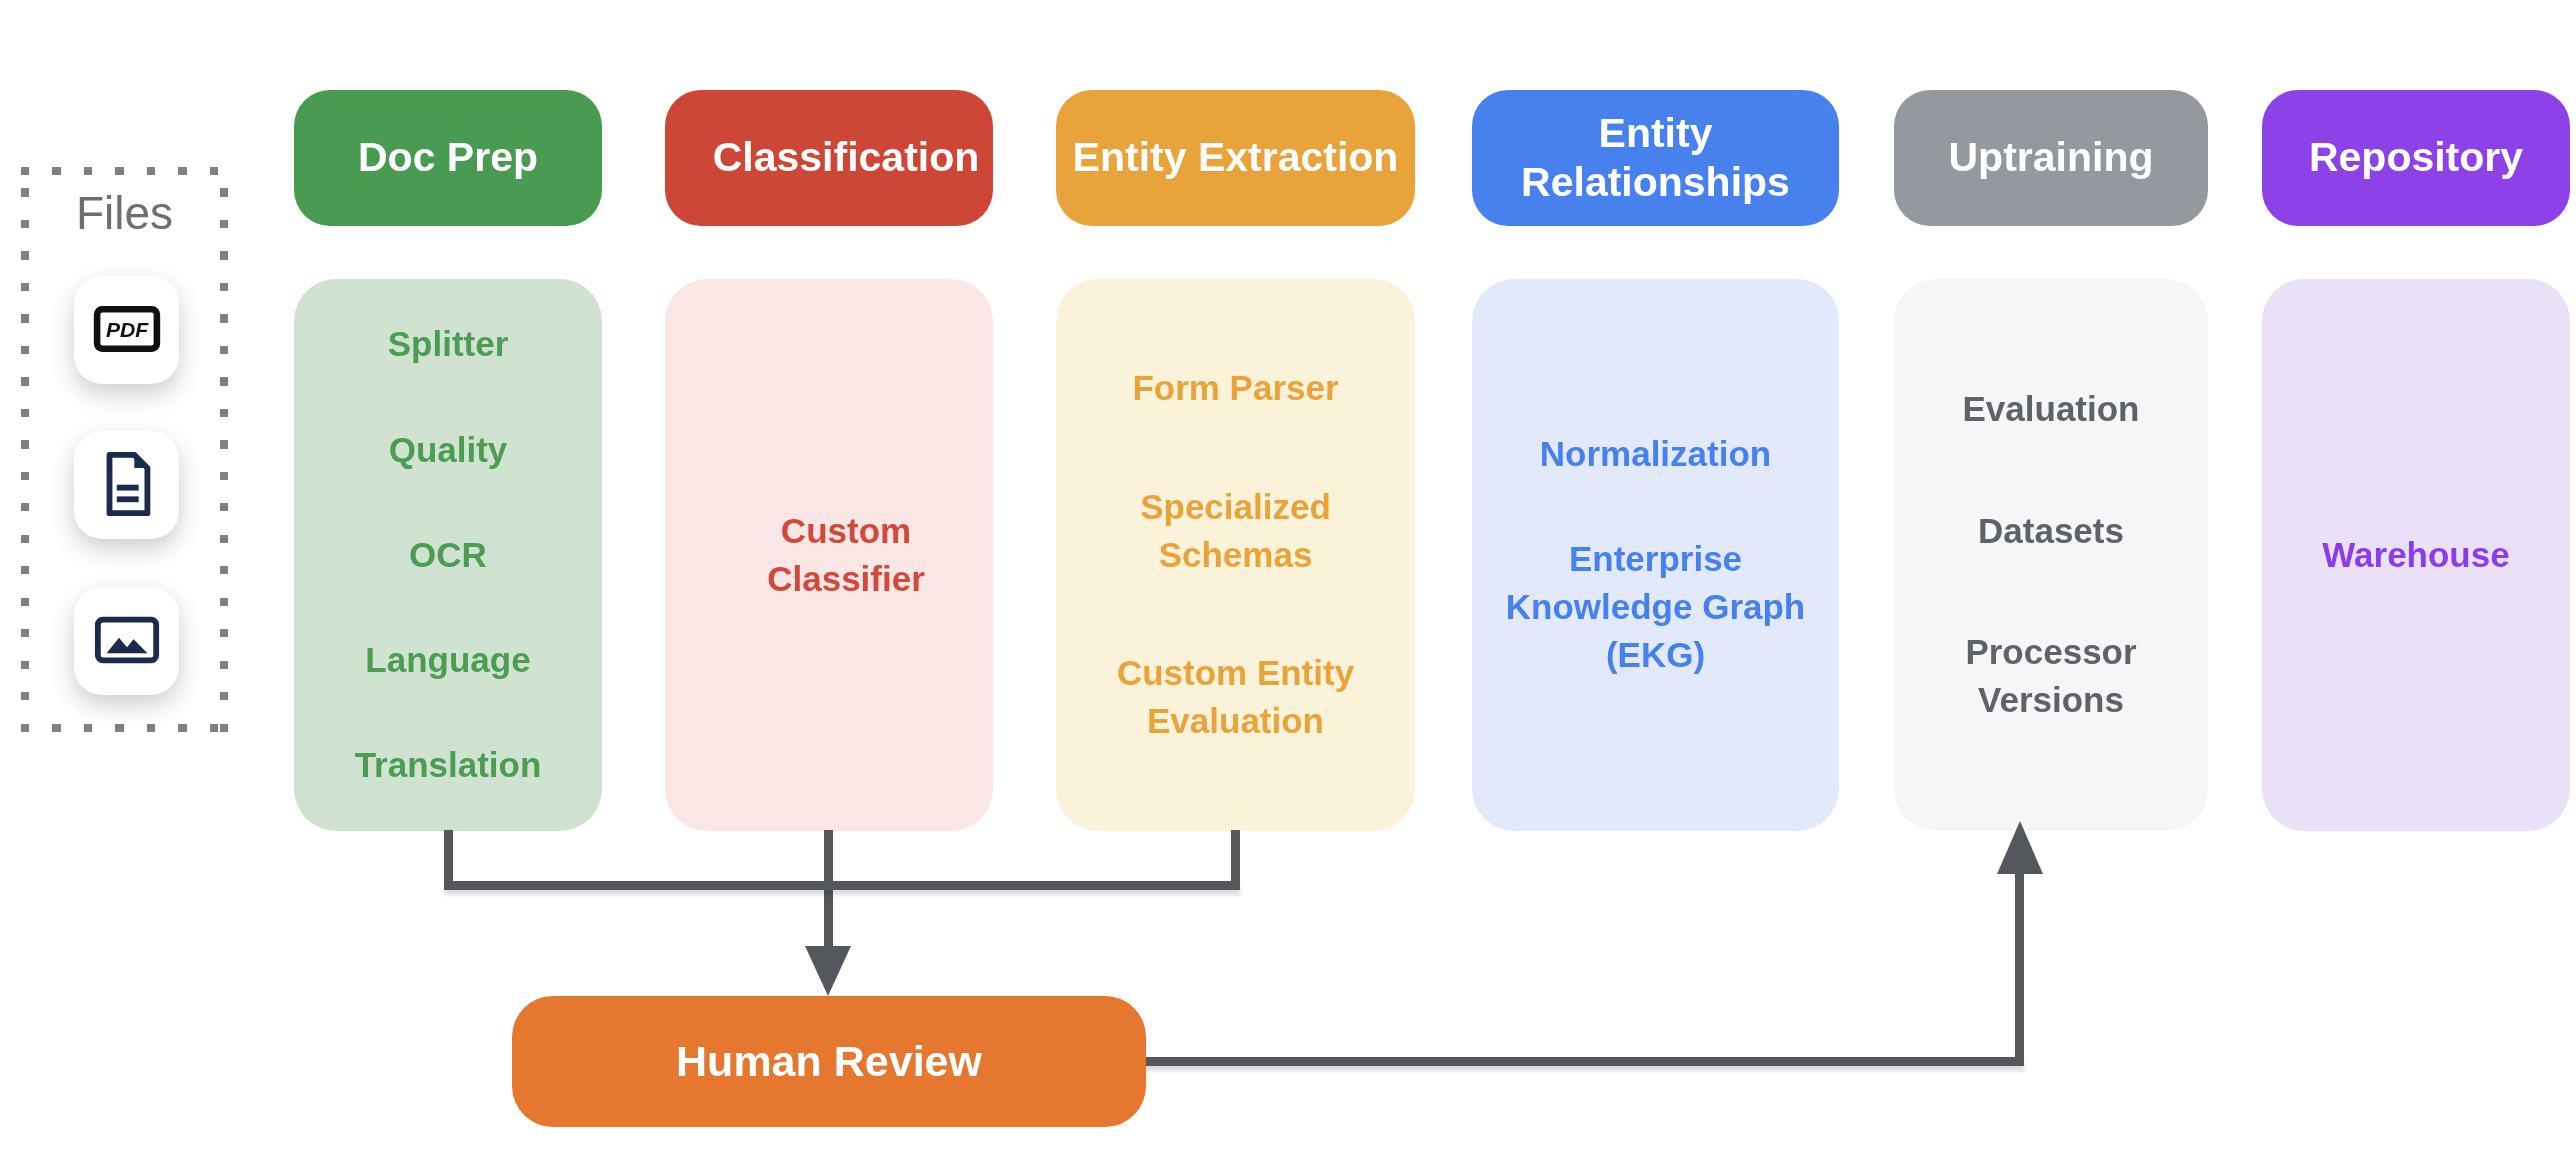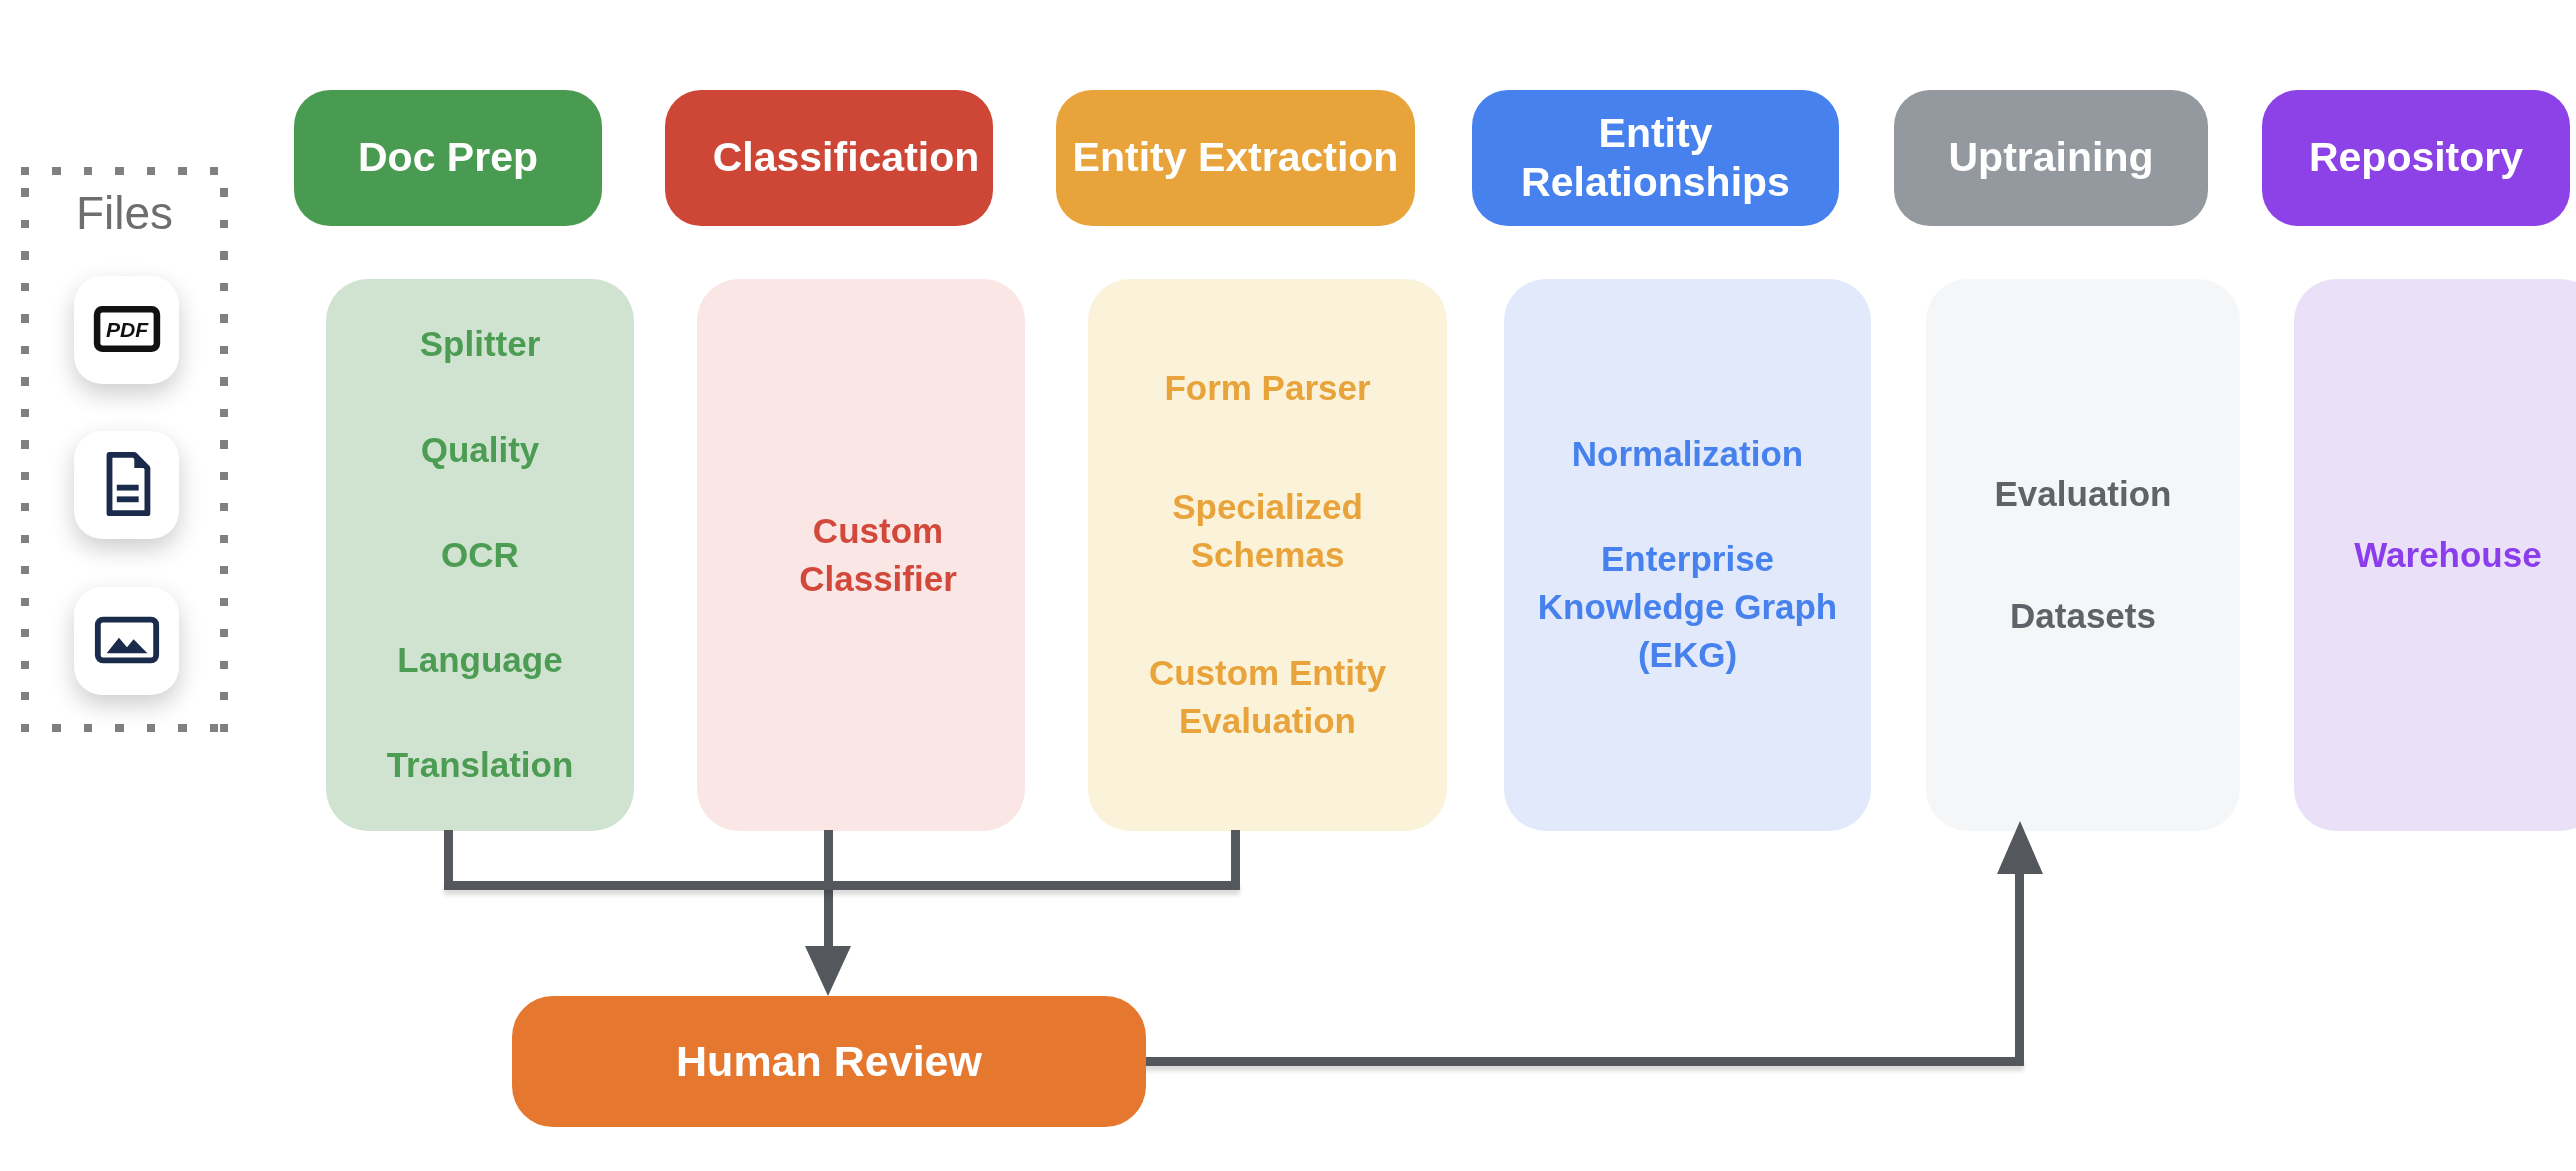--- a/index.html
+++ b/index.html
@@ -40,21 +40,21 @@
     display: flex; align-items: center; justify-content: center;
     border-radius: 36px;
     color: #ffffff; font-weight: 700; font-size: 41px;
     text-align: center; line-height: 1.2; padding: 0 14px; box-sizing: border-box;
   }
   .stage-body {
     top: 279px; height: 552px;
     display: flex; flex-direction: column; align-items: center; justify-content: center;
     border-radius: 42px;
     font-weight: 700; font-size: 35px; line-height: 1.38;
-    text-align: center; padding: 0 14px; box-sizing: border-box; margin-left: 32px;
+    text-align: center; padding: 0 14px; box-sizing: border-box;
   }
   
   .c1 { left: 294px;  width: 308px; }
   .c2 { left: 665px;  width: 328px; padding-left: 48px; }
   .c3 { left: 1056px; width: 359px; }
   .c4 { left: 1472px; width: 367px; }
   .c5 { left: 1894px; width: 314px; }
   .c6 { left: 2262px; width: 308px; }
   
   .h1 { background: #4A9B52; }  .b1 { background: #D0E3D0; color: #4C9C53; gap: 57px; }
@@ -153,20 +153,21 @@
 </div>
 
 <div class="abs stage-body c4 b4">
   <div>Normalization</div>
   <div>Enterprise Knowledge Graph (EKG)</div>
 </div>
 
 <div class="abs stage-body c5 b5">
   <div>Evaluation</div>
   <div>Datasets</div>
+  <div>Processor Versions</div>
 </div>
 
 <div class="abs stage-body c6 b6">
   <div>Warehouse</div>
 </div>
 
 <div class="abs line stub-1"></div>
 <div class="abs line stub-3"></div>
 <div class="abs line shaft-down"></div>
 <div class="abs line hline join-h"></div>

